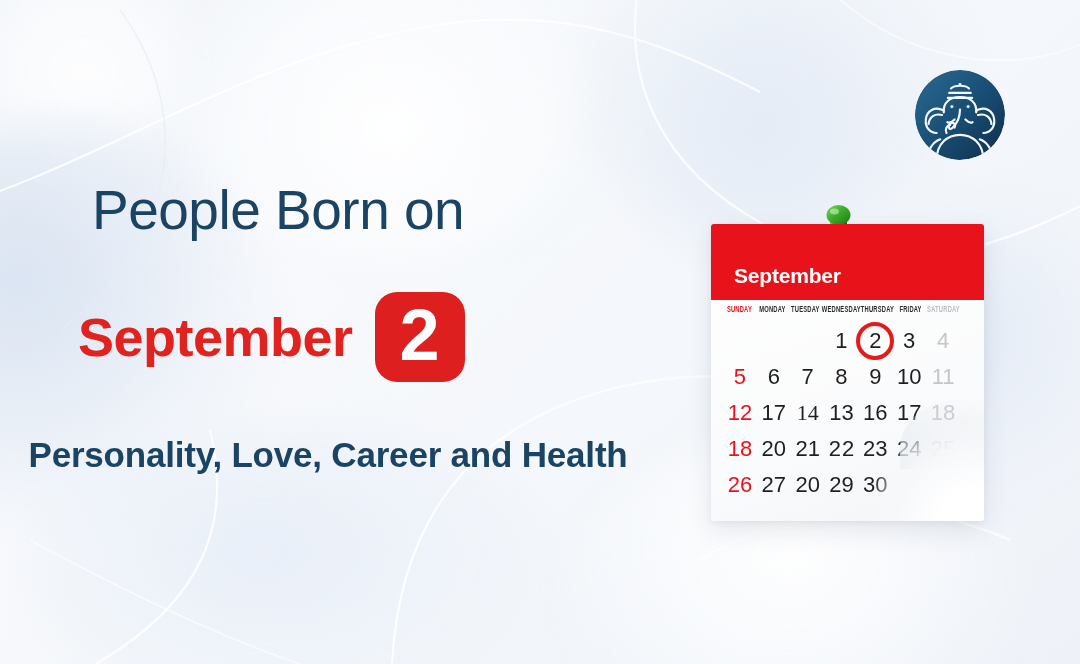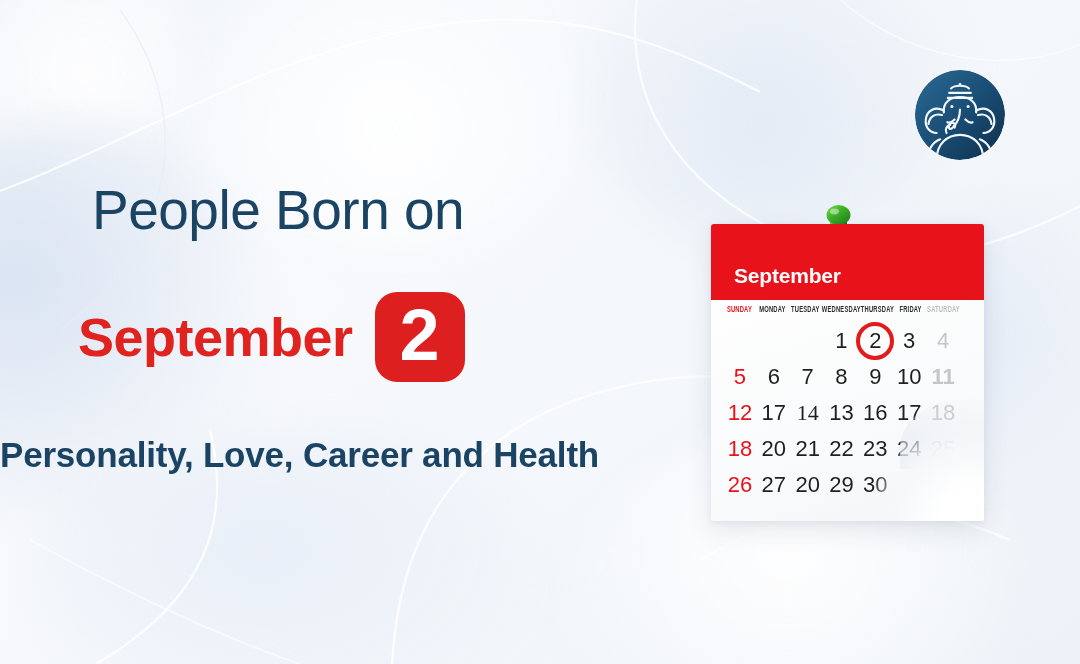--- a/index.html
+++ b/index.html
@@ -116,22 +116,23 @@
     justify-content: center;
     color: #ffffff;
     font-size: 72px;
     font-weight: 700;
     line-height: 1;
     padding-bottom: 4px;
   }
 
   .tagline {
     position: absolute;
-    left: 0; top: 428px;
+    left: 8px; top: 428px;
     width: 640px;
+    text-align: center;
     font-size: 35px;
     line-height: 1.55;
     font-weight: 600;
     color: #1b4464;
     letter-spacing: -0.2px;
   }
 
   
   .logo {
     position: absolute;
@@ -367,32 +368,32 @@
           <div class="day "><span style="position: relative;">1</span></div>
           <div class="day "><span class="ring"></span><span style="position: relative;">2</span></div>
           <div class="day "><span style="position: relative;">3</span></div>
           <div class="day sat"><span style="position: relative;">4</span></div>
           <div class="day sun"><span style="position: relative;">5</span></div>
           <div class="day "><span style="position: relative;">6</span></div>
           <div class="day "><span style="position: relative;">7</span></div>
           <div class="day "><span style="position: relative;">8</span></div>
           <div class="day "><span style="position: relative;">9</span></div>
           <div class="day "><span style="position: relative;">10</span></div>
-          <div class="day sat"><span style="position: relative; font-weight: bold;">11</span></div>
+          <div class="day sat"><span style="position: relative;">11</span></div>
           <div class="day sun"><span style="position: relative;">12</span></div>
           <div class="day "><span style="position: relative;">17</span></div>
           <div class="day "><span style="position: relative; font-family: Liberation Serif, serif;">14</span></div>
           <div class="day "><span style="position: relative;">13</span></div>
           <div class="day "><span style="position: relative; text-align: right;">16</span></div>
           <div class="day "><span style="position: relative;">17</span></div>
           <div class="day sat"><span style="position: relative;">18</span></div>
           <div class="day sun"><span style="position: relative;">18</span></div>
           <div class="day "><span style="position: relative;">20</span></div>
           <div class="day "><span style="position: relative;">21</span></div>
-          <div class="day "><span style="position: relative;">22</span></div>
+          <div class="day "><span style="position: relative; font-family: Liberation Mono, monospace;">22</span></div>
           <div class="day "><span style="position: relative;">23</span></div>
           <div class="day "><span style="position: relative;">24</span></div>
           <div class="day sat"><span style="position: relative;">25</span></div>
           <div class="day sun"><span style="position: relative;">26</span></div>
           <div class="day "><span style="position: relative;">27</span></div>
           <div class="day "><span style="position: relative;">20</span></div>
           <div class="day "><span style="position: relative;">29</span></div>
           <div class="day "><span style="position: relative;">30</span></div>
           <div class="day empty"><span style="position: relative;"></span></div>
           <div class="day empty"><span style="position: relative;"></span></div>

